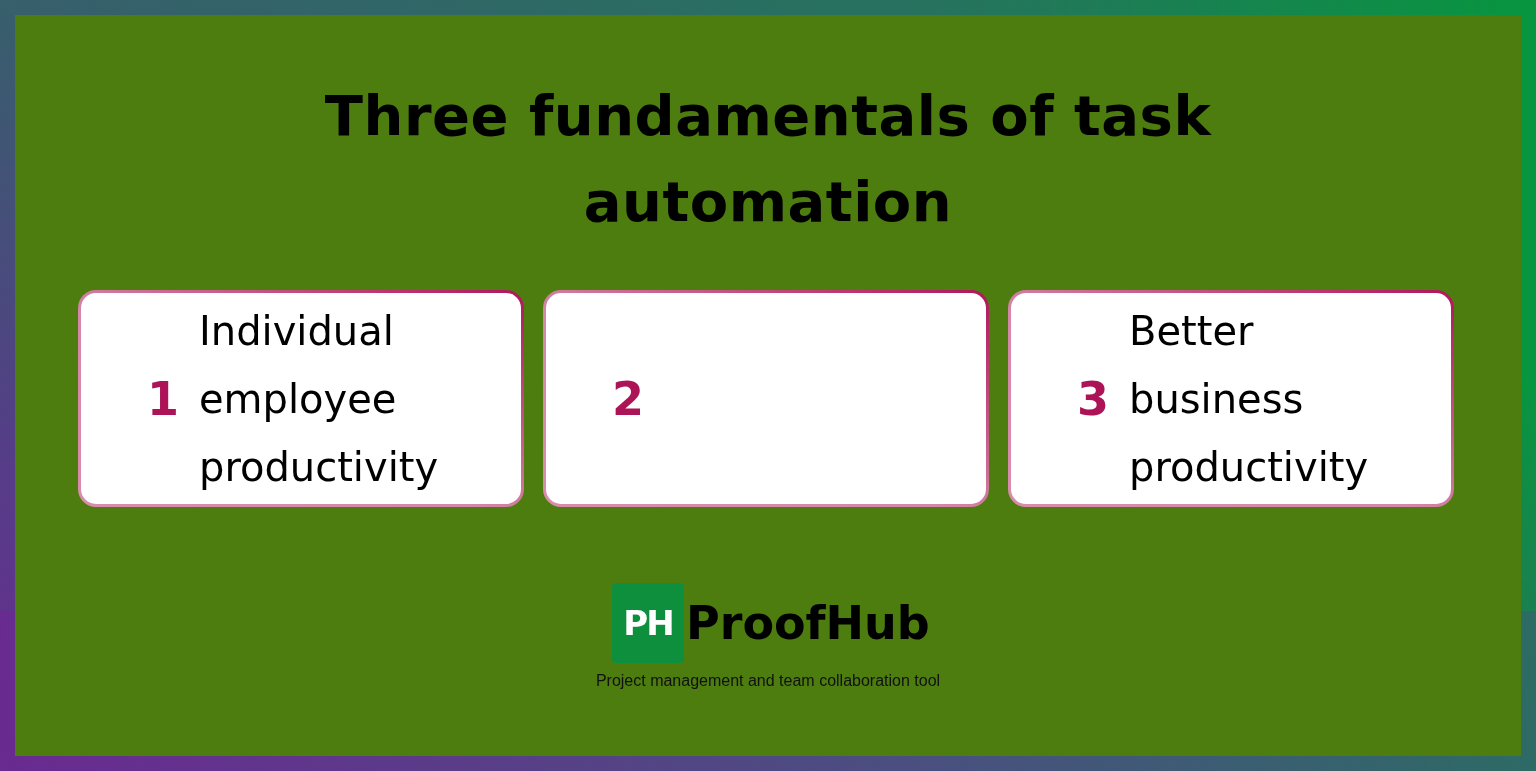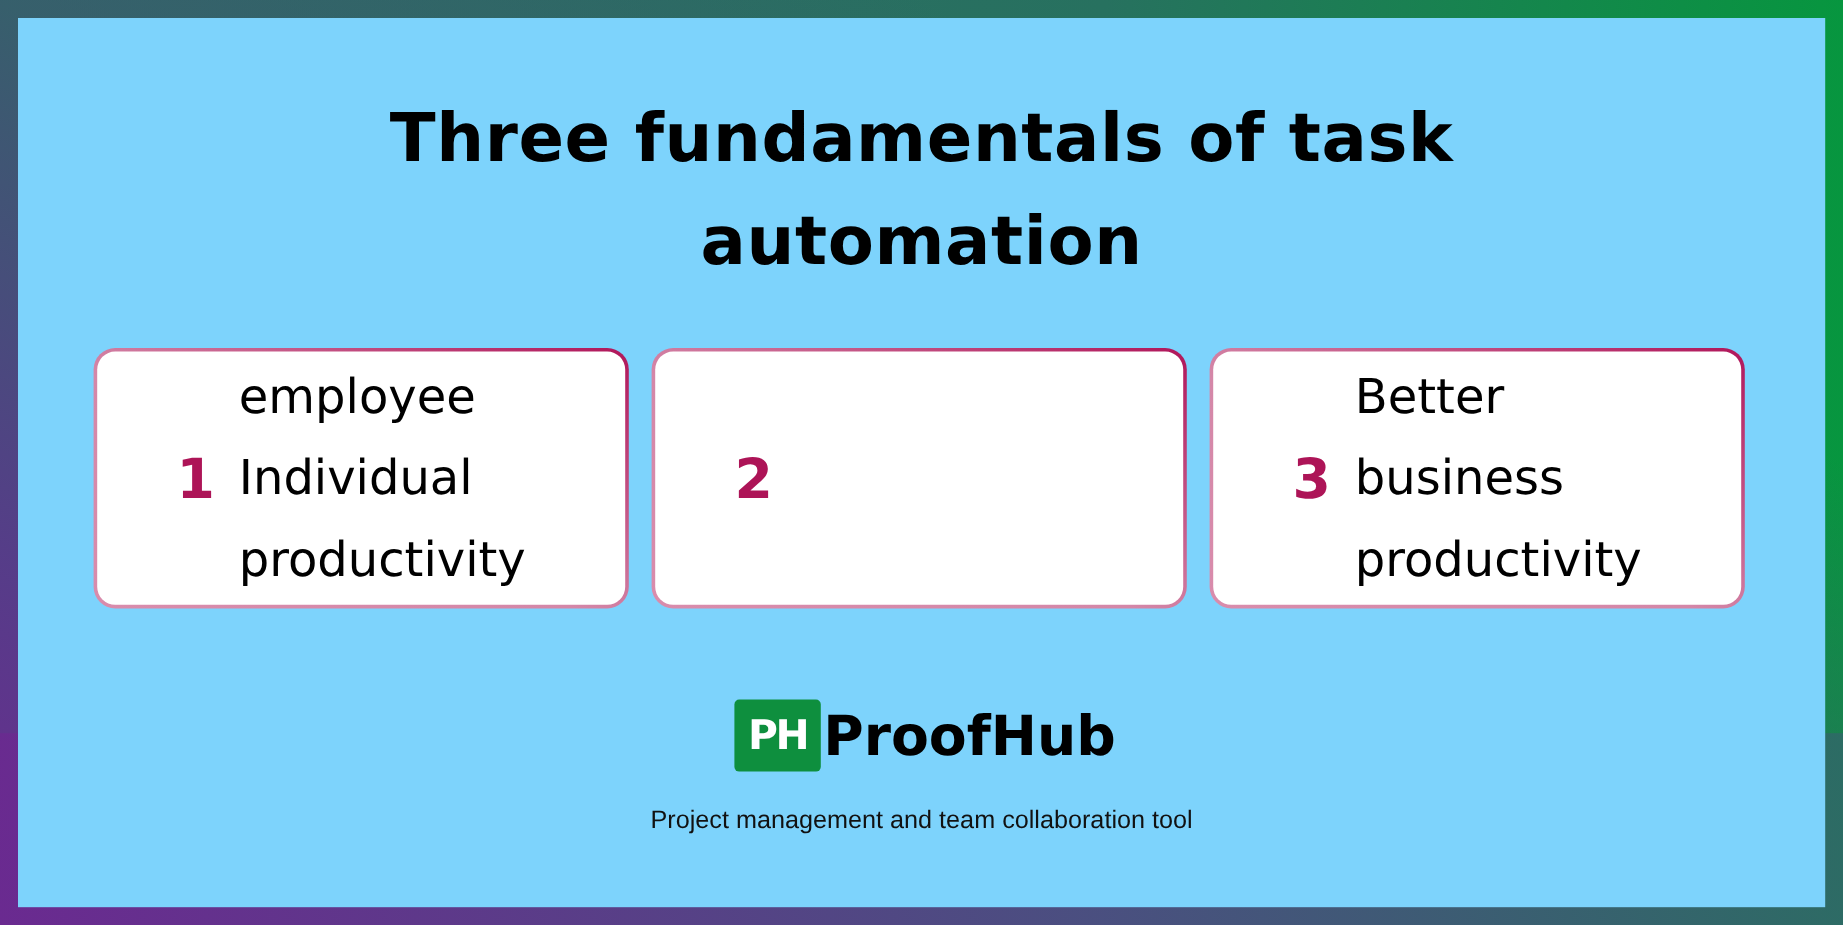--- a/index.html
+++ b/index.html
@@ -14,21 +14,21 @@
       linear-gradient(to top right, #6a2a90 0%, rgba(90,56,140,0.9) 20%, rgba(60,90,110,0.6) 50%, rgba(40,110,95,0) 75%),
       linear-gradient(to right, #2f6768 0%, #27715f 60%, #07963f 100%);
   }
   .frame-bg::after {
     content:""; position:absolute; left:0; right:0; bottom:0; height:160px;
     background: linear-gradient(to right, #6a2a90 0%, #4a5080 60%, #2e6a66 100%);
     opacity:.9;
   }
   .canvas {
     position:absolute; left:15px; top:15px; width:1506px; height:741px;
-    background:#7dd3fc;
+    background:#4d7c0f;
   }
   .title {
     position:absolute; left:0; right:0; top:58px; text-align:center;
     font-weight:bold; font-size:56px; line-height:86px; color:#000;
     letter-spacing:0.5px;
   }
   .title span { display:block; }
   .card {
     position:absolute; top:275px; width:446px; height:217px;
     border-radius:18px; padding:3px; box-sizing:border-box;
@@ -47,51 +47,51 @@
     font-size:40px; line-height:68px; color:#000; padding-left:10px;
   }
   .card-text span { display:block; }
   .c1 { left:63px; }
   .c2 { left:528px; }
   .c3 { left:993px; }
   .brand {
     position:absolute; left:597px; top:568px; display:flex; align-items:center;
   }
   .logo {
-    width:72px; height:60px; background:#0e8f3e; border-radius:4px;
+    width:72px; height:80px; background:#0e8f3e; border-radius:4px;
     display:flex; align-items:center; justify-content:center;
     color:#fff; font-weight:bold; font-size:34px; letter-spacing:-2px;
     font-family: "DejaVu Sans", sans-serif;
   }
   .brand-name {
     font-weight:bold; font-size:46px; color:#000; margin-left:2px;
     font-family: "DejaVu Sans", sans-serif;
   }
   .tagline {
     position:absolute; left:0; right:0; top:657px; text-align:center;
-    font-family:"Liberation Sans", sans-serif; font-size:21px; color:#111;
+    font-family:"Liberation Sans", sans-serif; font-size:16px; color:#111;
   }
 </style>
 </head>
 <body>
 
 <div class="frame-bg"></div>
 
 <div class="canvas">
   <h1 class="title" style="margin:0;">
     <span>Three fundamentals of task</span>
     <span>automation</span>
   </h1>
 
   <div class="card c1">
     <div class="card-inner">
       <div class="card-num">1</div>
       <div class="card-text">
+        <span>Individual</span>
         <span>employee</span>
-        <span>Individual</span>
         <span>productivity</span>
       </div>
     </div>
   </div>
 
   <div class="card c2">
     <div class="card-inner">
       <div class="card-num">2</div>
     </div>
   </div>

